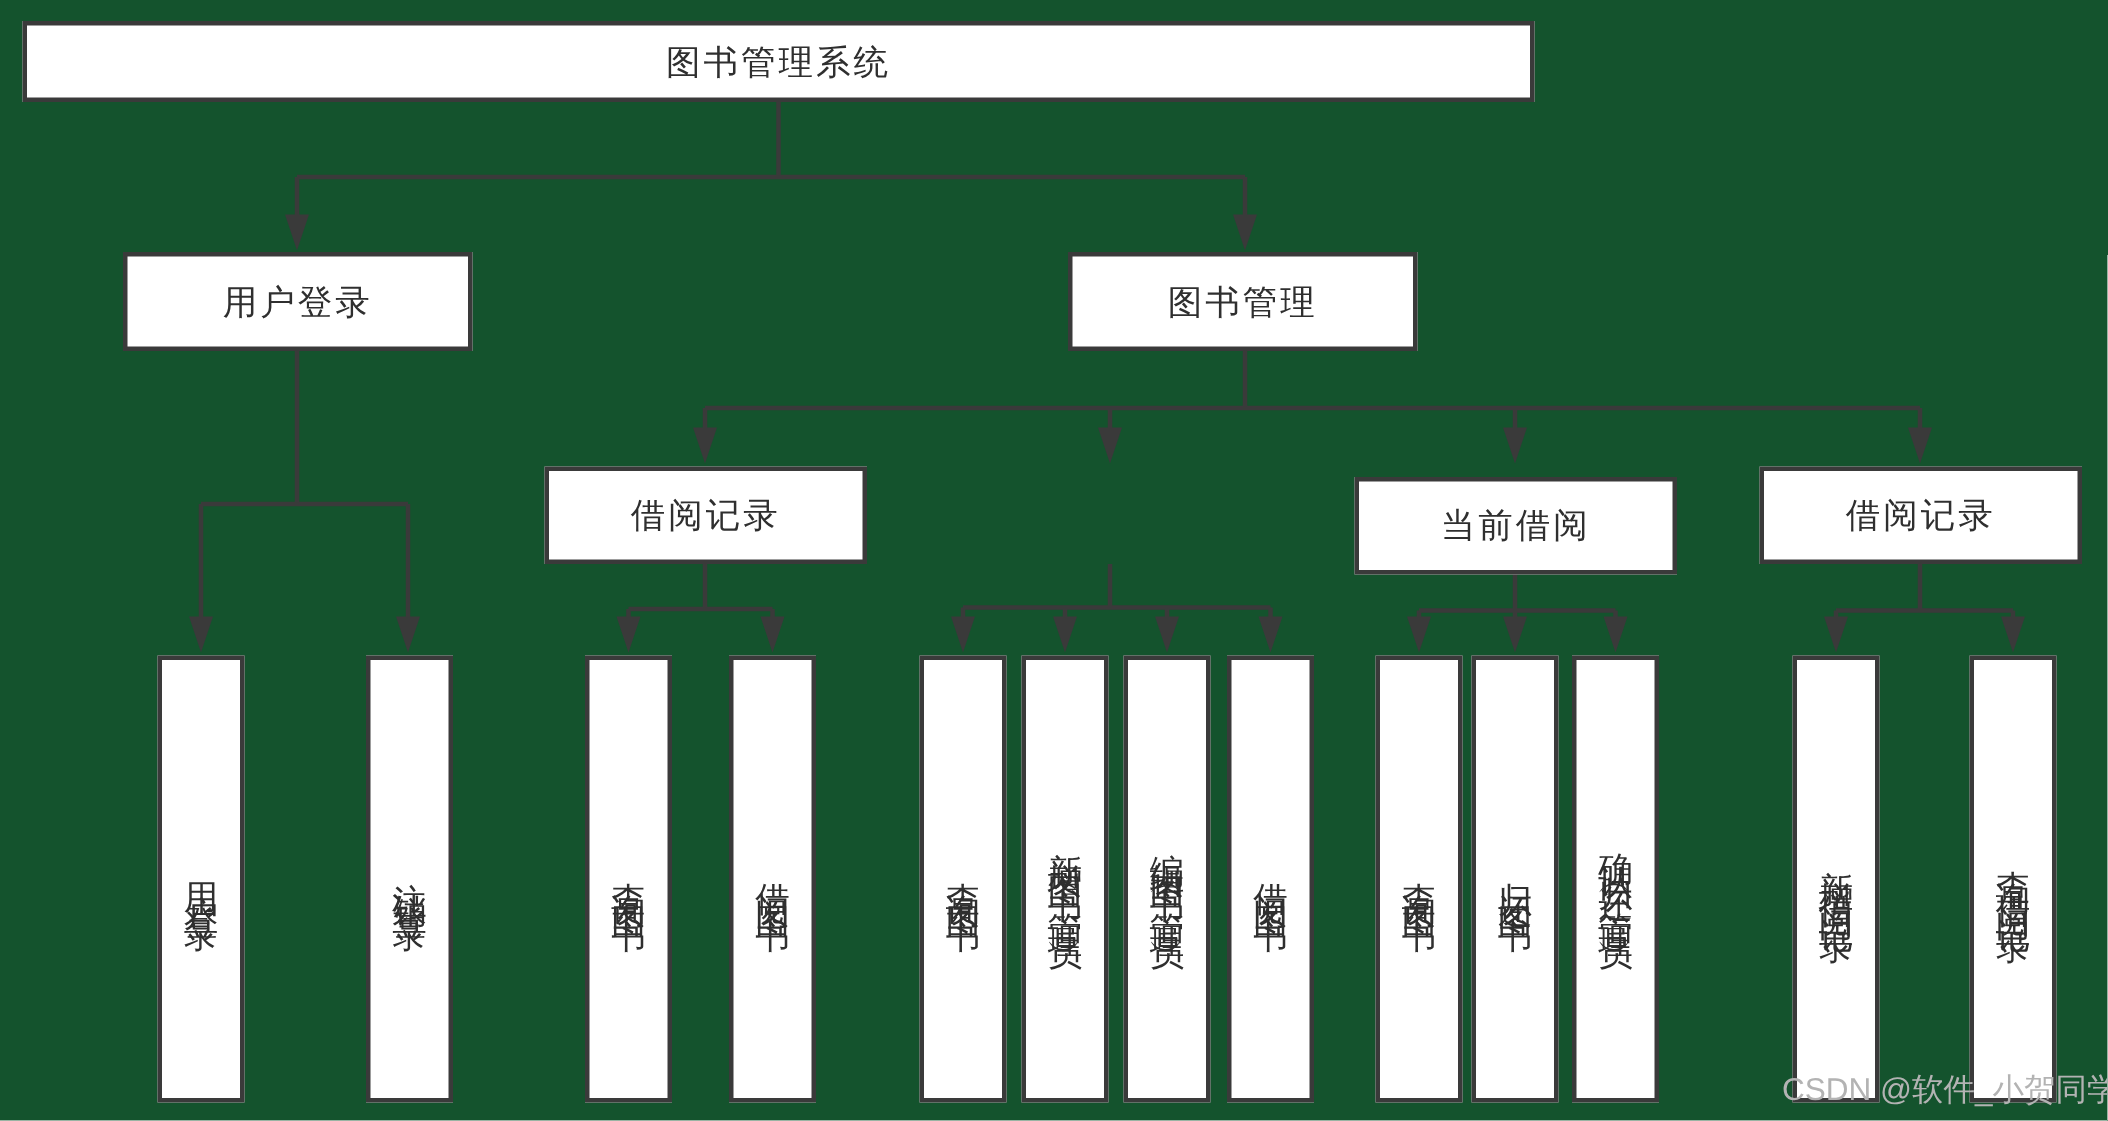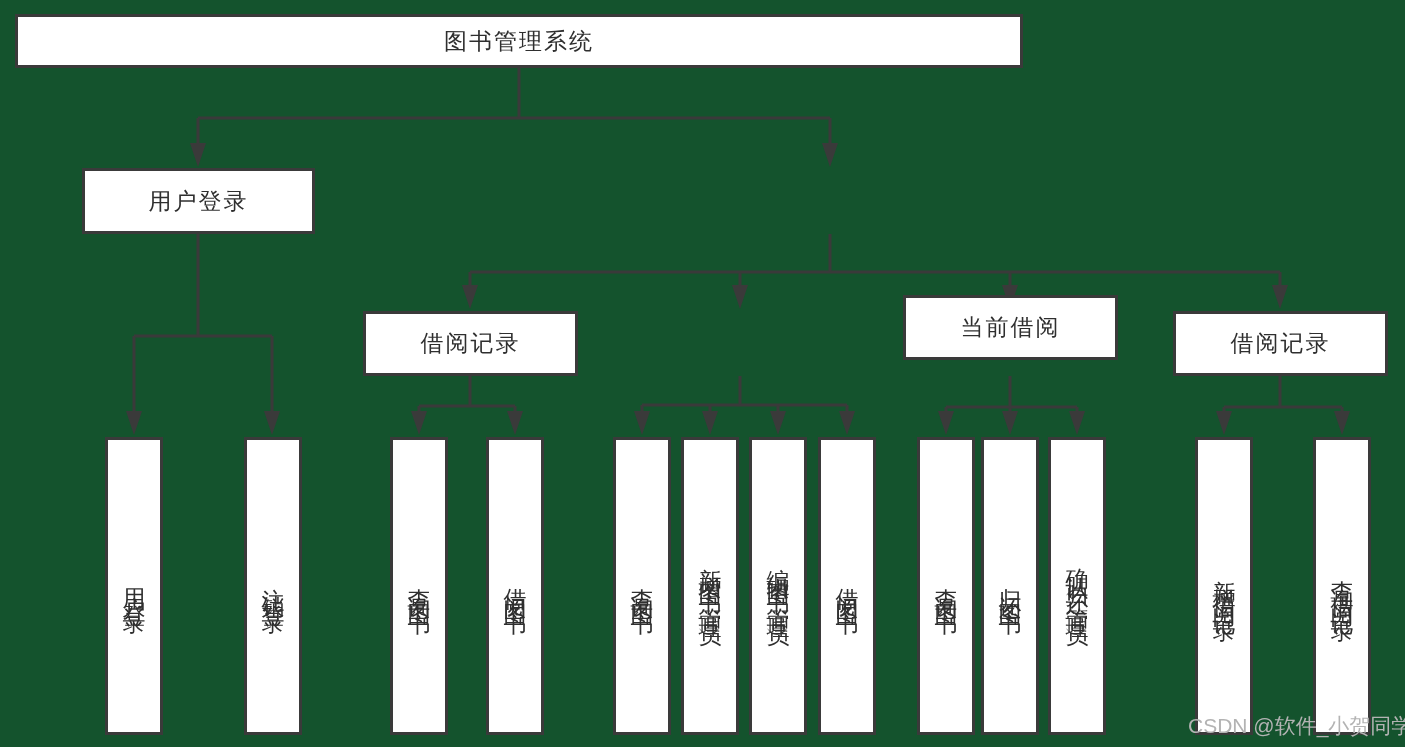--- a/index.html
+++ b/index.html
@@ -83,25 +83,28 @@
       M1216,411 h16 l-8,24 z M1334,411 h16 l-8,24 z"></path>
   </svg>
 
   <div class="node" style="left:15px;top:14px;width:1008px;height:54px">
     <span class="hlabel">图书管理系统</span>
   </div>
 
   <div class="node" style="left:82px;top:168px;width:233px;height:66px">
     <span class="hlabel">用户登录</span>
   </div>
+  <div class="node" style="left:712px;top:168px;width:233px;height:66px">
+    <span class="hlabel">图书管理</span>
+  </div>
 
   <div class="node" style="left:363px;top:311px;width:215px;height:65px">
     <span class="hlabel">借阅记录</span>
   </div>
-  <div class="node" style="left:903px;top:295px;width:215px;height:65px">
+  <div class="node" style="left:903px;top:318px;width:215px;height:65px">
     <span class="hlabel">当前借阅</span>
   </div>
   <div class="node" style="left:1173px;top:311px;width:215px;height:65px">
     <span class="hlabel">借阅记录</span>
   </div>
 
   <div class="leaf" style="left:105px">
     <span class="vlabel">用户登录</span>
   </div>
   <div class="leaf" style="left:244px">

